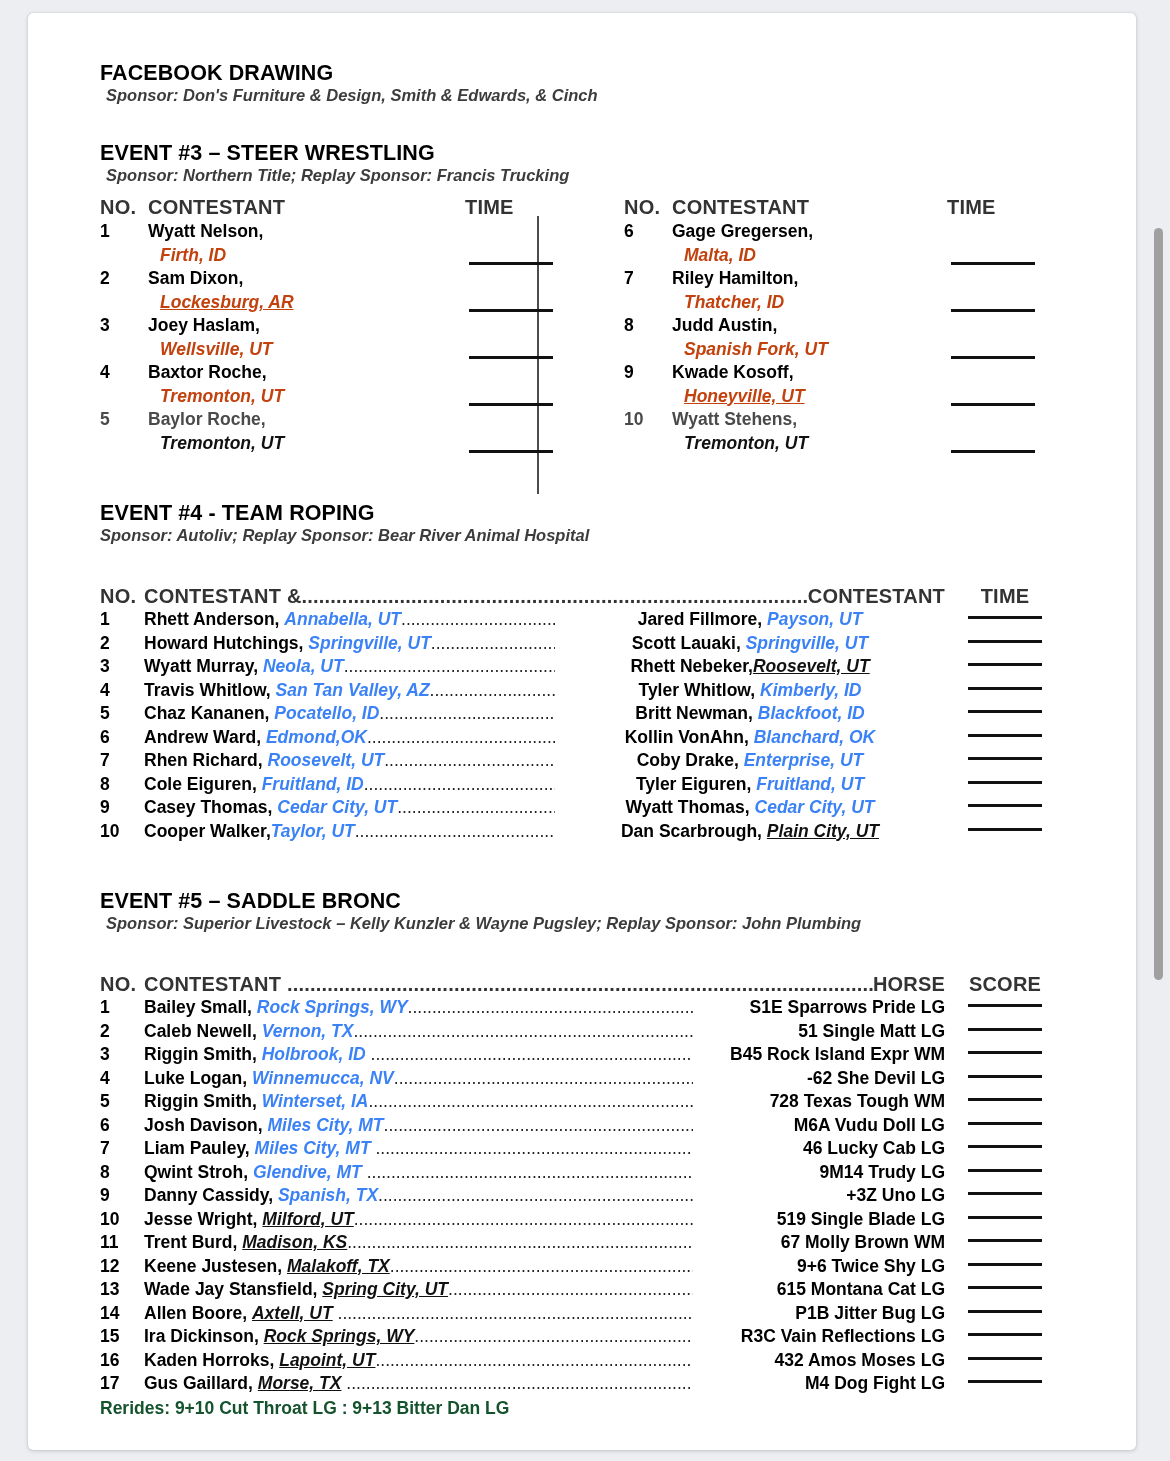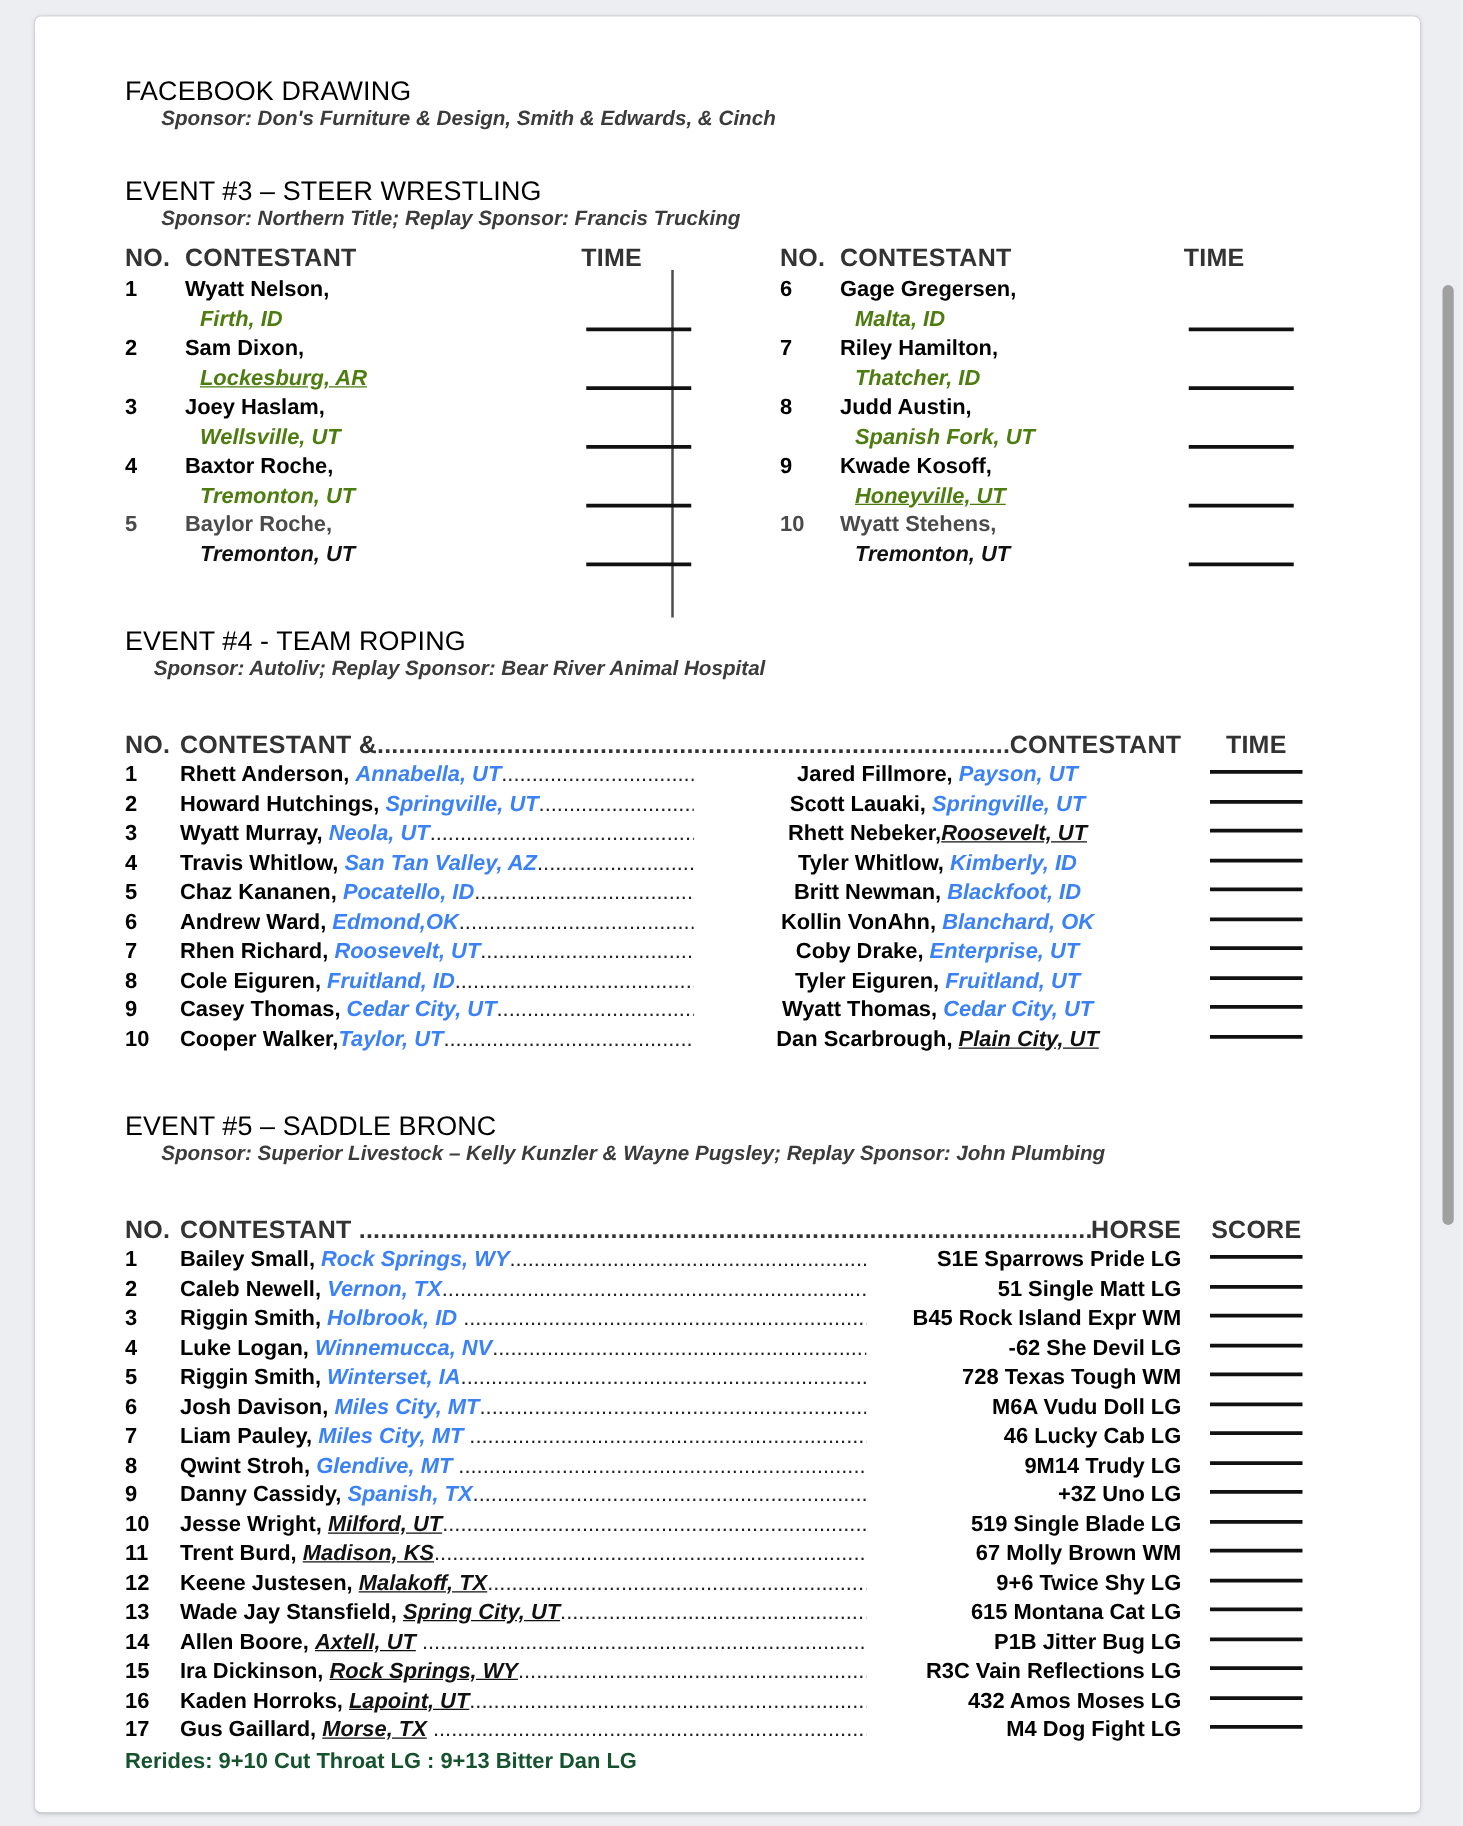--- a/index.html
+++ b/index.html
@@ -33,33 +33,32 @@
   #content {
     position: absolute;
     left: 72px;
     top: 48px;
     width: 965px;
   }
 
   
   .sec-title {
     font-size: 21.5px;
-    font-weight: normal;
+    font-weight: bold;
     letter-spacing: 0.1px;
     color: #000;
     white-space: nowrap;
   }
   .sec-sponsor {
     font-size: 16.5px;
     font-weight: bold;
     font-style: italic;
     color: #3c3c3c;
     white-space: nowrap;
     padding-left: 6px;
-    margin-left: 23px;
   }
   .name { font-weight: bold; color: #000; }
   .town { font-weight: bold; font-style: italic; color: #3b82f6; margin-top: 37px; }
   .town-dk { font-weight: bold; font-style: italic; color: #111; text-decoration: underline; }
   .blank {
     display: inline-block;
     width: 70px;
     border-bottom: 3px solid #111;
     height: 0;
     vertical-align: middle;
@@ -92,21 +91,21 @@
     margin-bottom: 1px;
   }
   .sw-hdr .h-no { width: 48px; }
   .sw-hdr .h-name { flex: 1; }
   .sw-hdr .h-time { width: 118px; text-align: left; }
   .sw-row { display: flex; font-size: 17.5px; line-height: 23.5px; }
   .sw-row .c-no { width: 48px; font-weight: bold; color: #000; }
   .sw-row .c-ct { flex: 1; }
   .sw-row .c-time { width: 118px; position: relative; }
   .sw-row .c-ct .n { display: block; font-weight: bold; color: #000; }
-  .sw-row .c-ct .t { display: block; font-weight: bold; font-style: italic; color: #4d7c0f; padding-left: 12px; }
+  .sw-row .c-ct .t { display: block; font-weight: bold; font-style: italic; color: #c2410c; padding-left: 12px; }
   .sw-row .c-time .blank { position: absolute; bottom: 2px; left: 4px; width: 84px; }
   .sw-row.gray .c-no, .sw-row.gray .c-ct .n { color: #4a4a4a; }
   .sw-row.gray .c-ct .t { color: #111; }
 
   
   .lr-hdr {
     display: flex;
     font-size: 20px;
     font-weight: bold;
     color: #333;

